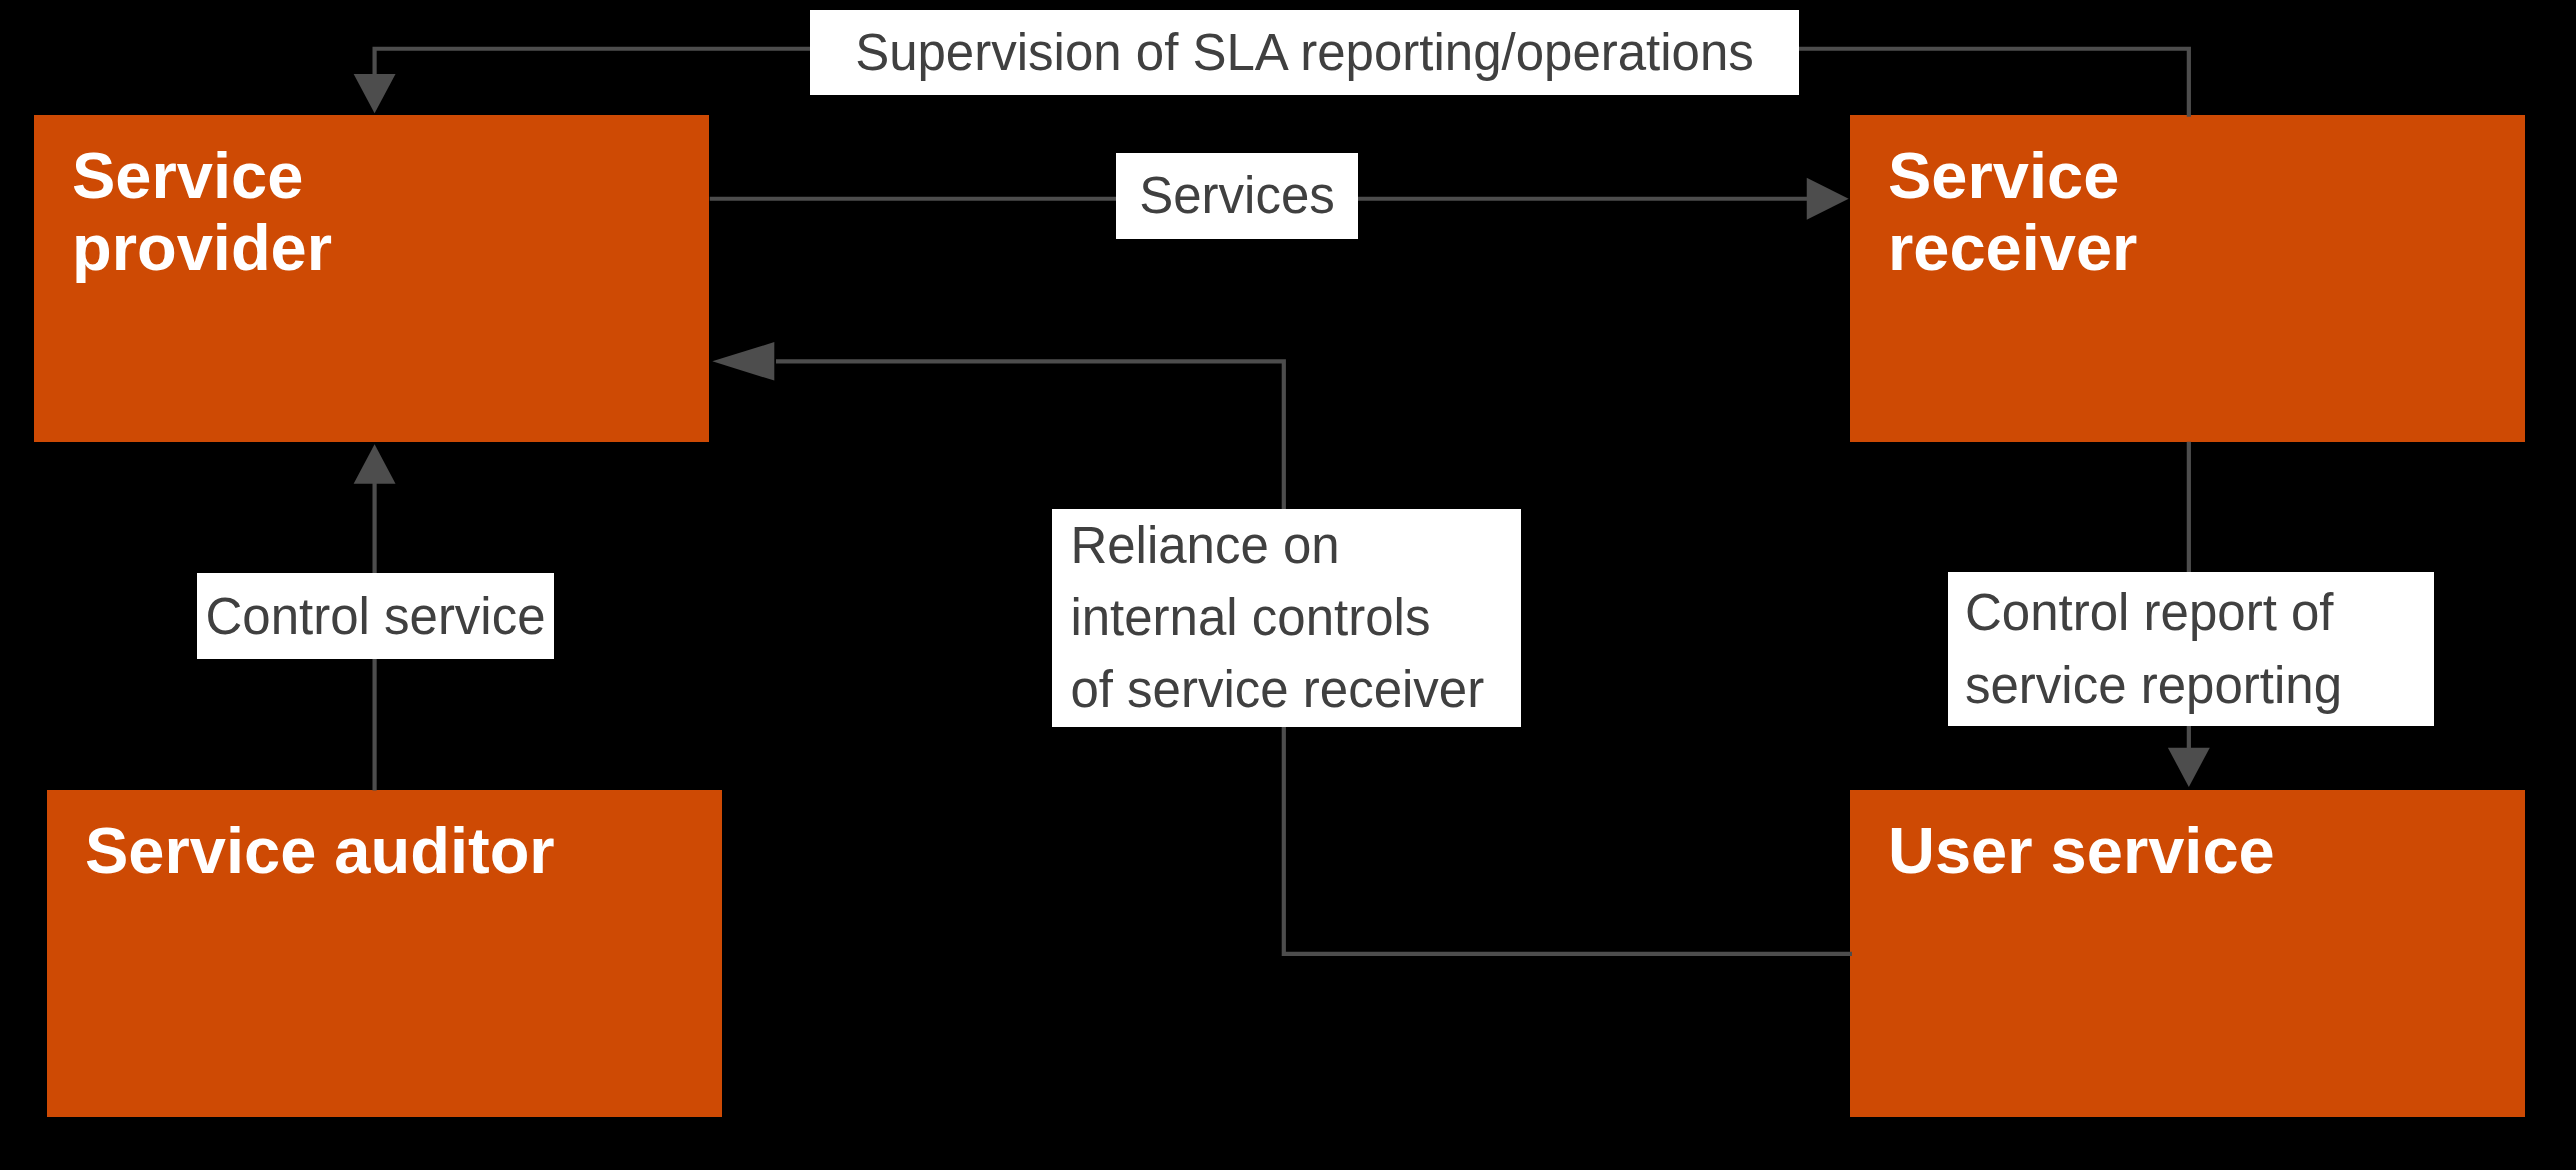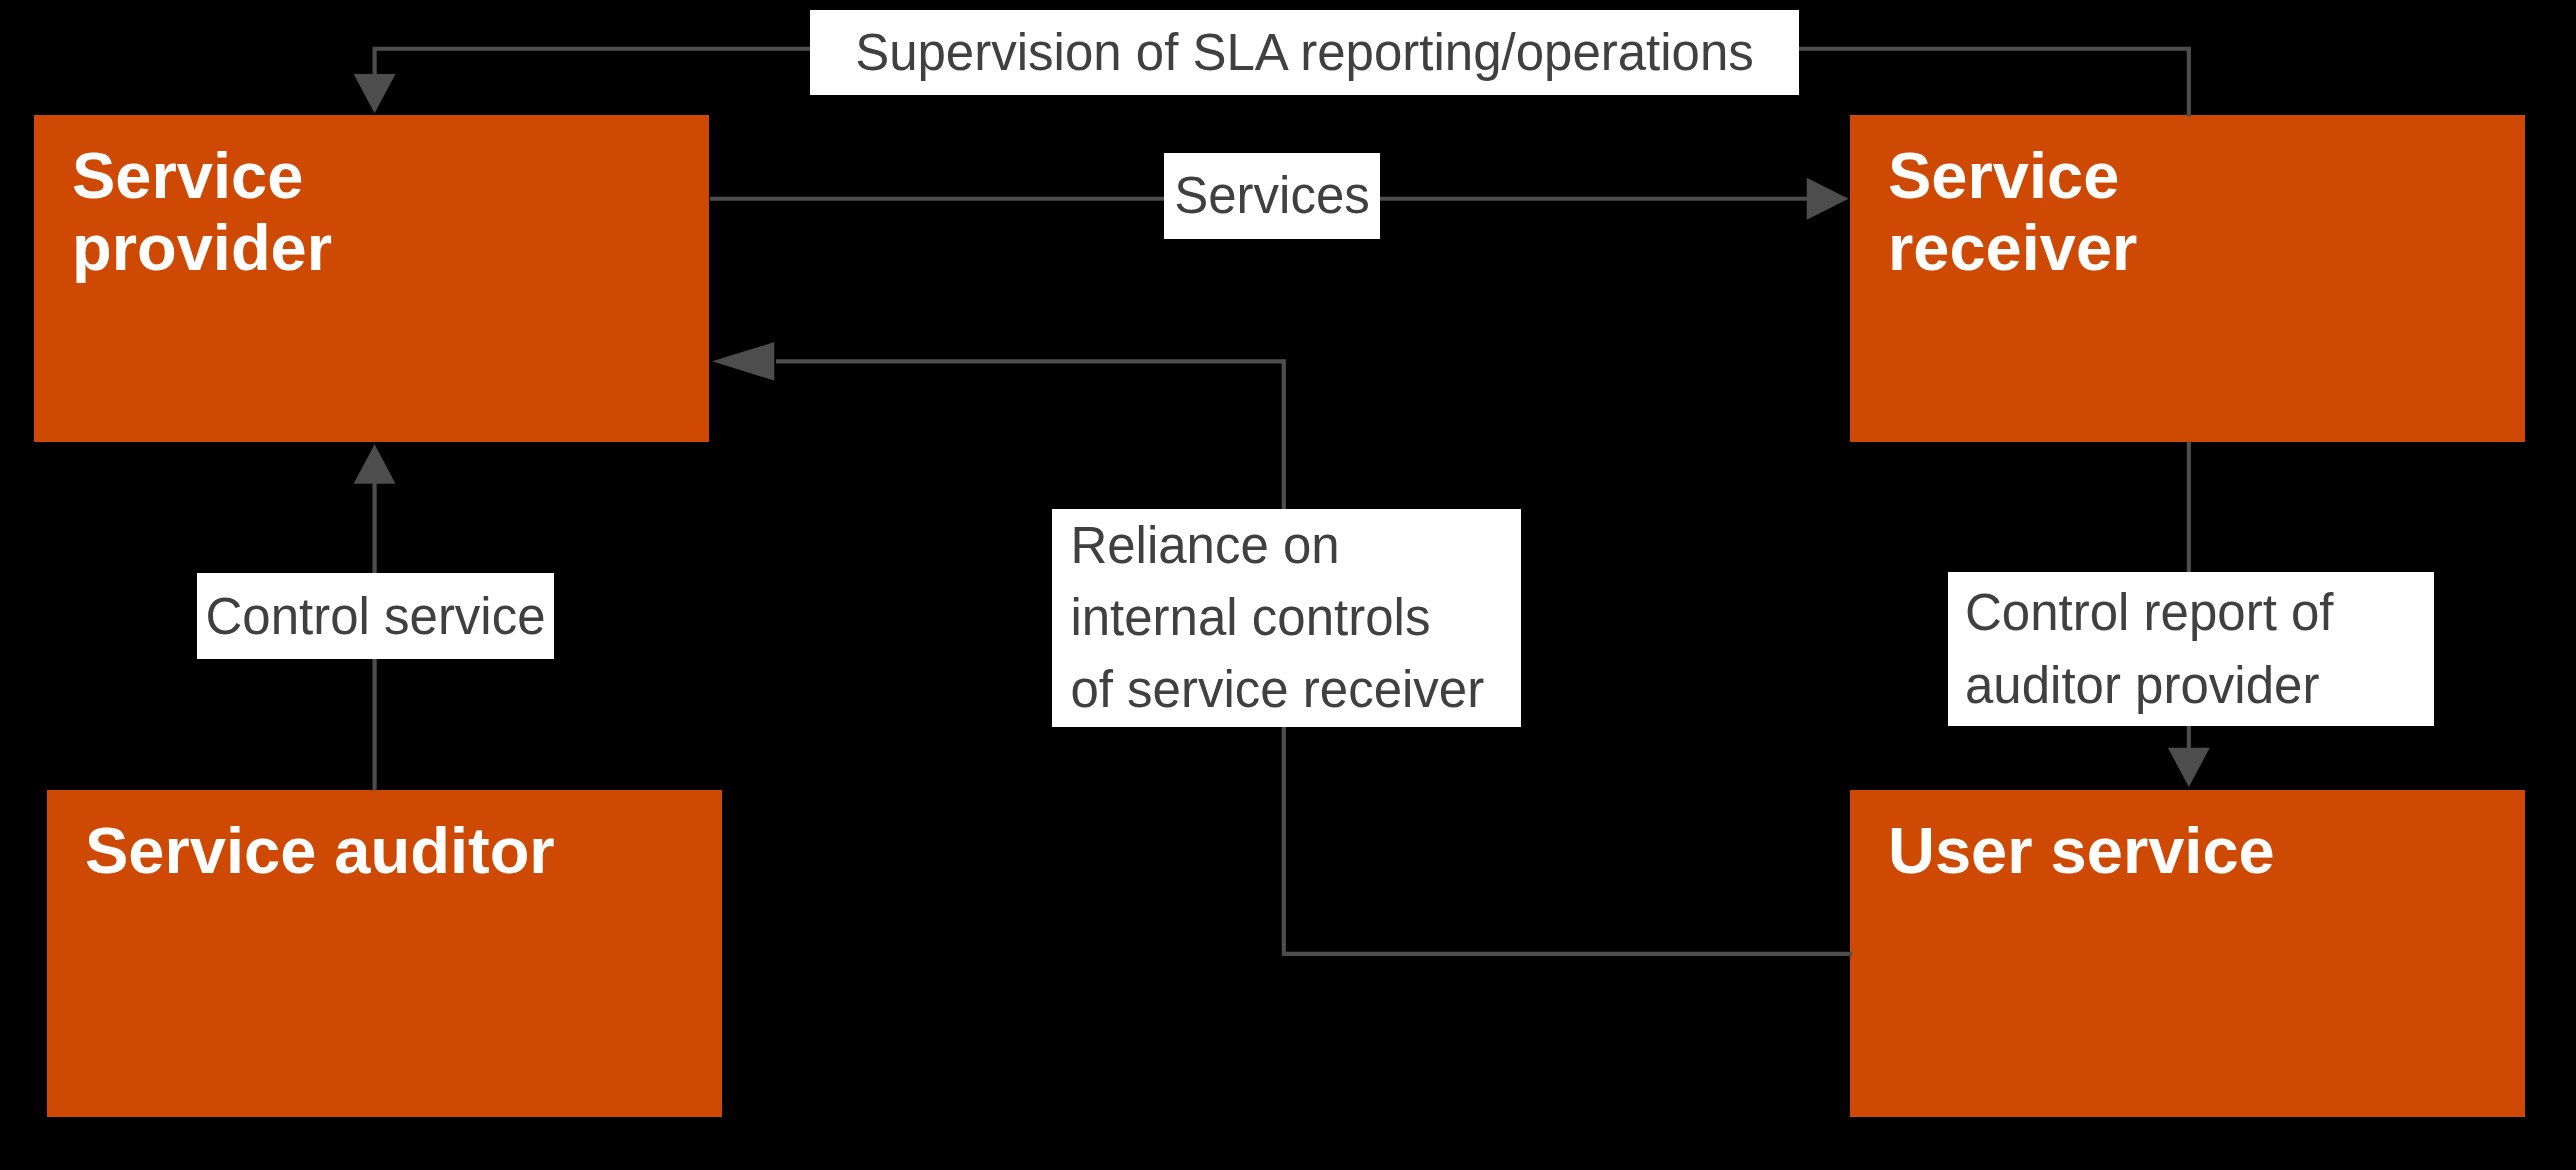--- a/index.html
+++ b/index.html
@@ -53,21 +53,21 @@
   .edge-label.left{align-items:flex-start;text-align:left;}
 
   
   .node.sp{left:34px;top:115px;width:675px;height:327px;}
   .node.sr{left:1850px;top:115px;width:675px;height:327px;}
   .node.sa{left:47px;top:790px;width:675px;height:327px;}
   .node.ua{left:1850px;top:790px;width:675px;height:327px;}
 
   
   .edge-label.supervision{left:810px;top:10px;width:989px;height:85px;}
-  .edge-label.services{left:1164px;top:153px;width:216px;height:86px;line-height:86px;}
+  .edge-label.services{left:1116px;top:153px;width:242px;height:86px;line-height:86px;}
   .edge-label.reliance{left:1052px;top:509px;width:469px;height:218px;padding-left:18.4px;line-height:72px;}
   .edge-label.control-report{left:197px;top:573px;width:357px;height:86px;}
   .edge-label.control-report-provider{left:1948px;top:572px;width:486px;height:154px;padding-left:17px;line-height:73px;}
 </style>
 </head>
 <body>
 
 <div class="stage">
 
   <div class="node sp">
@@ -117,16 +117,16 @@
 
   <div class="edge-label services centered">Services</div>
 
   <div class="edge-label reliance left">Reliance on
 internal controls
 of service receiver</div>
 
   <div class="edge-label control-report centered">Control service</div>
 
   <div class="edge-label control-report-provider left">Control report of
-auditor provider</div>
+service reporting</div>
 
 </div>
 
 
 </body></html>

